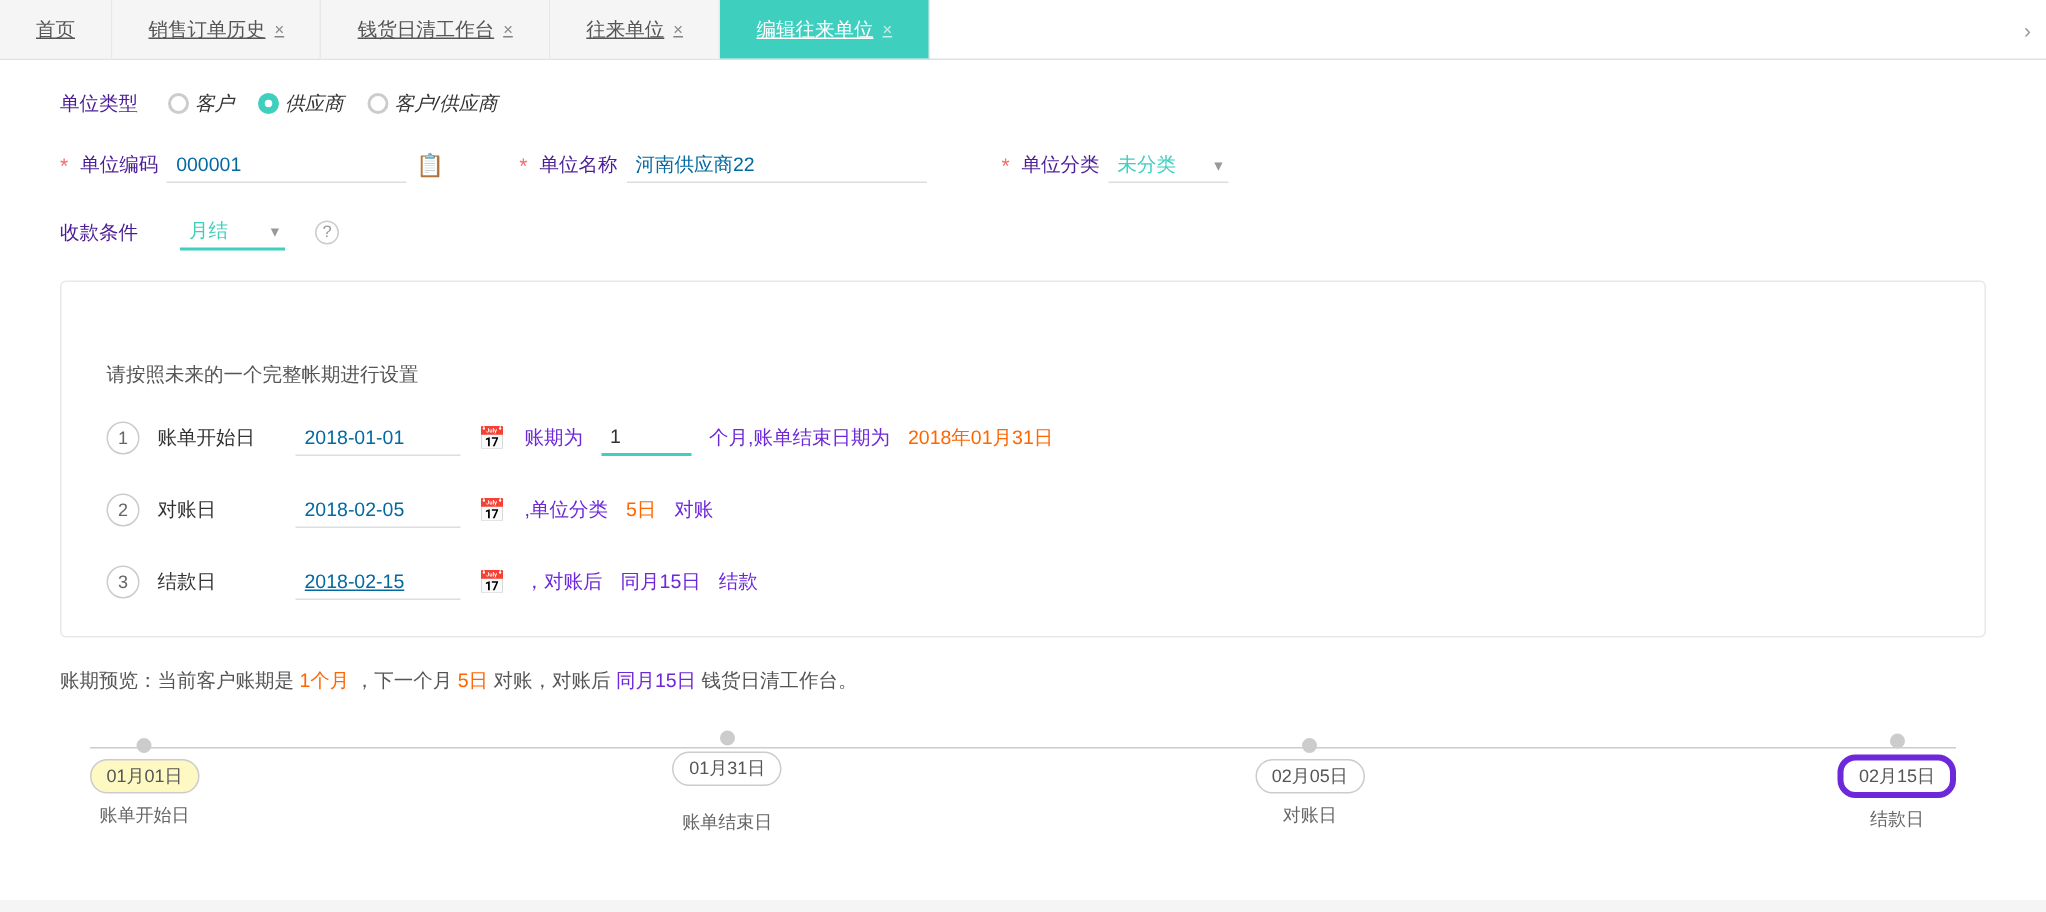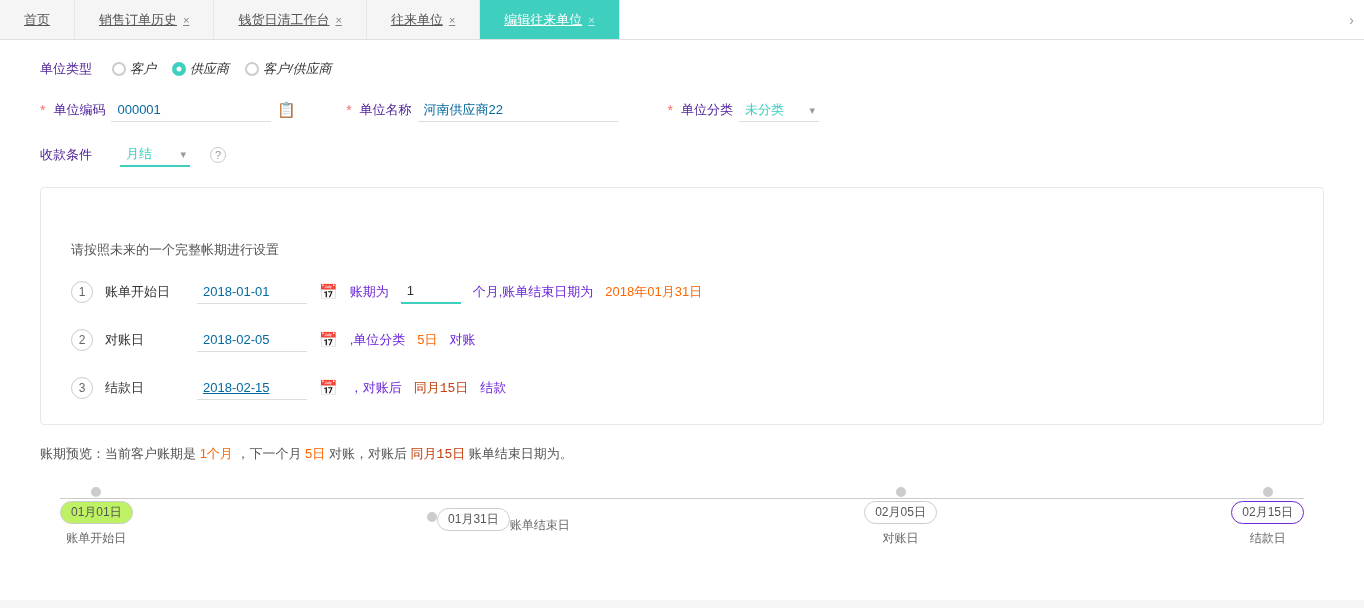--- a/index.html
+++ b/index.html
@@ -201,22 +201,21 @@
     }
     .step-value {
       font-size: 13px;
       color: #6d28d9;
       white-space: nowrap;
     }
     .orange-text {
       color: #ff6600;
     }
     .teal-text {
-      color: #c2410c;
-      font-family: Liberation Mono, monospace;
+      color: #6d28d9;
     }
 
     
     .preview-text {
       font-size: 13px;
       color: #555;
       margin-bottom: 24px;
     }
   </style>
 </head>
@@ -335,53 +334,53 @@
     </div>
   </div>
 
   <div class="preview-text">
     <span>账期预览：当前客户账期是</span>
     <span class="orange-text">1个月</span>
     <span>，下一个月</span>
     <span class="orange-text">5日</span>
     <span>对账，对账后</span>
     <span class="teal-text">同月15日</span>
-    <span>账单结束日期为。</span>
+    <span>钱货日清工作台。</span>
   </div>
 
   <div style="position:relative;padding:0 20px;">
     <div style="display:flex;align-items:center;position:relative;">
 
       <div style="position:absolute;top:11px;left:0;right:0;height:1px;background:#ccc;z-index:0;"></div>
 
       <div style="display:flex;flex-direction:column;align-items:center;position:relative;z-index:1;">
         <div style="width:10px;height:10px;border-radius:50%;background:#ccc;border:2px solid #ccc;"></div>
-        <div style="border:1px solid #ccc;border-radius:12px;padding:2px 10px;font-size:12px;color:#555;background:#bef264;margin-top:4px;white-space:nowrap;">01月01日</div>
+        <div style="border:1px solid #ccc;border-radius:12px;padding:2px 10px;font-size:12px;color:#555;background:#fef9c3;margin-top:4px;white-space:nowrap;">01月01日</div>
         <div style="font-size:12px;color:#666;margin-top:6px;white-space:nowrap;">账单开始日</div>
       </div>
 
       <div style="flex:1;height:1px;background:transparent;z-index:0;"></div>
 
-      <div style="display:flex;align-items:center;position:relative;z-index:1;">
+      <div style="display:flex;flex-direction:column;align-items:center;position:relative;z-index:1;">
         <div style="width:10px;height:10px;border-radius:50%;background:#ccc;border:2px solid #ccc;"></div>
         <div style="border:1px solid #ccc;border-radius:12px;padding:2px 10px;font-size:12px;color:#555;background:#fff;margin-top:4px;white-space:nowrap;">01月31日</div>
         <div style="font-size:12px;color:#666;margin-top:16px;white-space:nowrap;">账单结束日</div>
       </div>
 
       <div style="flex:1;height:1px;background:transparent;z-index:0;"></div>
 
       <div style="display:flex;flex-direction:column;align-items:center;position:relative;z-index:1;">
         <div style="width:10px;height:10px;border-radius:50%;background:#ccc;border:2px solid #ccc;"></div>
         <div style="border:1px solid #ccc;border-radius:12px;padding:2px 10px;font-size:12px;color:#555;background:#fff;margin-top:4px;white-space:nowrap;">02月05日</div>
         <div style="font-size:12px;color:#666;margin-top:6px;white-space:nowrap;">对账日</div>
       </div>
 
       <div style="flex:1;height:1px;background:transparent;z-index:0;"></div>
 
       <div style="display:flex;flex-direction:column;align-items:center;position:relative;z-index:1;">
         <div style="width:10px;height:10px;border-radius:50%;background:#ccc;border:2px solid #ccc;"></div>
-        <div style="border:1px solid #6d28d9;border-radius:12px;padding:2px 10px;font-size:12px;color:#555;background:#fff;margin-top:4px;white-space:nowrap;">02月15日</div>
+        <div style="border:4px solid #6d28d9;border-radius:12px;padding:2px 10px;font-size:12px;color:#555;background:#fff;margin-top:4px;white-space:nowrap;">02月15日</div>
         <div style="font-size:12px;color:#666;margin-top:6px;white-space:nowrap;">结款日</div>
       </div>
     </div>
   </div>
 
 </div>
 
 </body></html>

